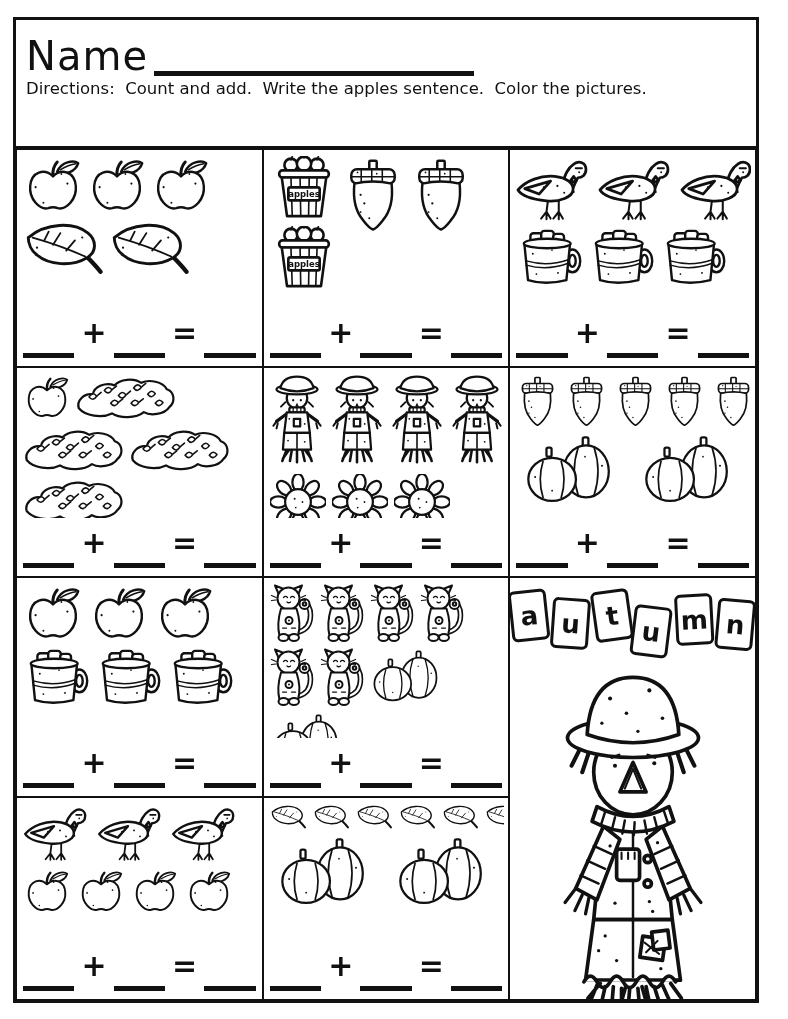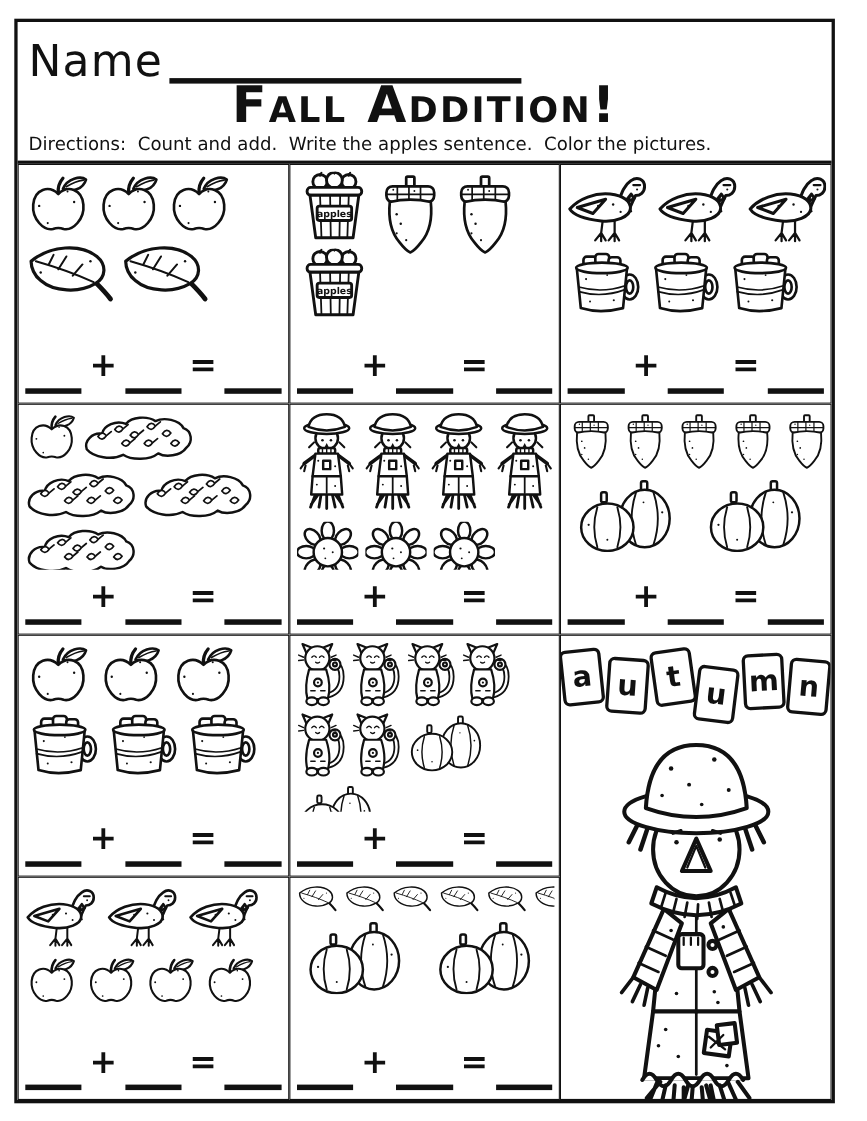--- a/index.html
+++ b/index.html
@@ -295,21 +295,20 @@
 </svg>
 
 <div class="page" data-name="worksheet-page">
   <div class="frame" data-name="page-border">
 
     <div class="hdr" data-name="worksheet-header">
       <div class="name-row" data-name="name-row">
         <span class="name-label" data-name="name-label">Name</span>
         <span class="name-rule" data-name="name-blank"></span>
       </div>
-      <div class="title" data-name="page-title">Fall Addition!</div>
       <div class="directions" data-name="directions"><b data-name="directions-label">Directions:</b><span data-name="directions-text">  Count and add.  Write the apples sentence.  Color the pictures.</span></div>
     </div>
 
     <div class="grid" data-name="problems-grid">
 
       <div class="cell" data-name="problem-cell-r1c1">
           <div class="art arr-flow" data-name="cell-art">
             <div class="group" data-name="apple-group"><svg class="icon icon-apple" data-name="apple-icon">
                 <use href="#sym-apple"></use>
               </svg><svg class="icon icon-apple" data-name="apple-icon">

